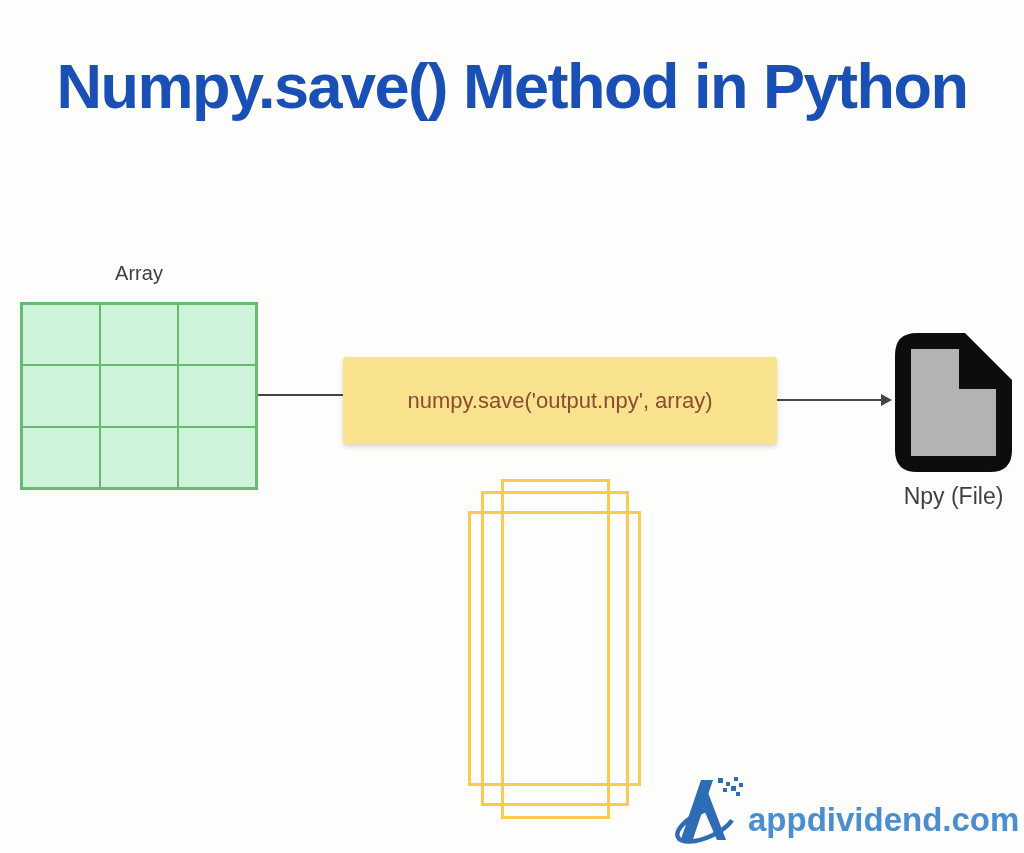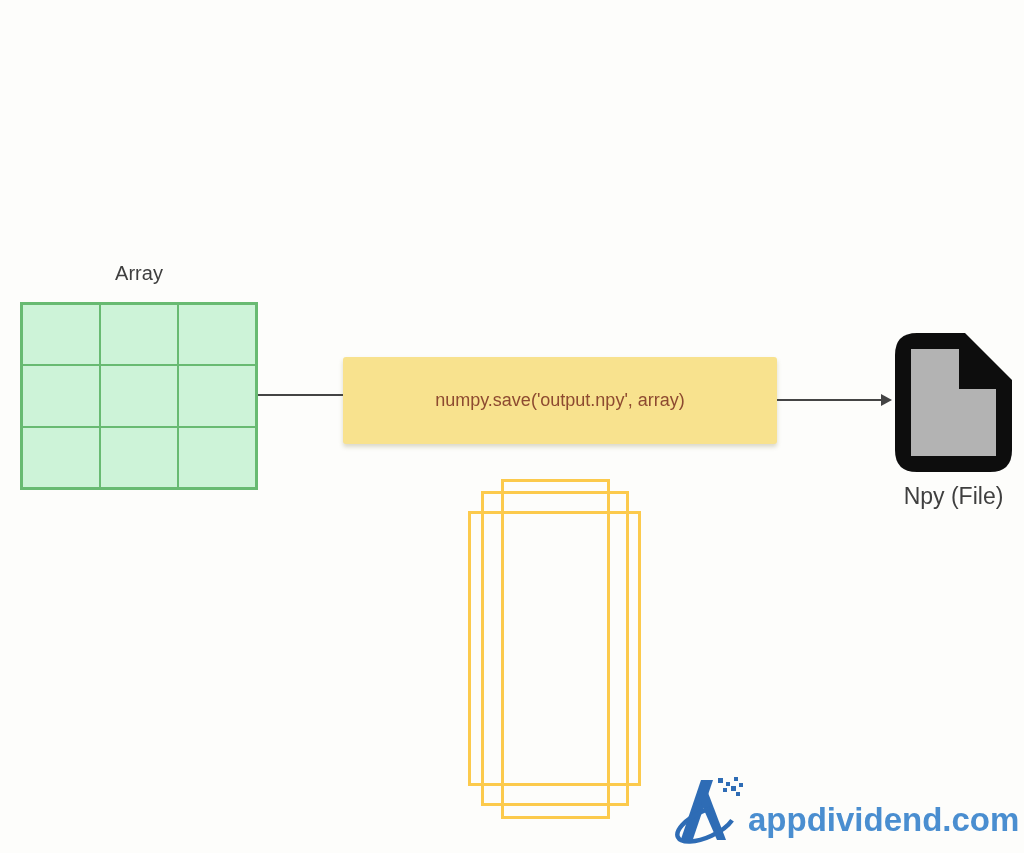--- a/index.html
+++ b/index.html
@@ -22,21 +22,21 @@
     font-size:20px;color:var(--label);}
   .array-grid{position:absolute;left:20px;top:302px;width:238px;height:188px;
     display:grid;border:2px solid var(--grid_border);background:var(--grid_fill);}
   .array-grid .cell{border:1px solid var(--grid_border);background:var(--grid_fill);}
 
   .connector-line{position:absolute;left:258px;top:394px;width:85px;height:2px;background:var(--line);}
 
   .code-box{position:absolute;left:343px;top:357px;width:434px;height:87px;
     background:var(--code_fill);border-radius:3px;box-shadow:0 3px 4px rgba(120,110,60,.25);
     display:flex;align-items:center;justify-content:center;}
-  .code-box span{font-size:18px;color:var(--code_text);white-space:nowrap;}
+  .code-box span{font-size:22px;color:var(--code_text);white-space:nowrap;}
 
   .arrow-line{position:absolute;left:777px;top:399px;width:106px;height:2px;background:var(--line);}
   .arrow-head{position:absolute;left:881px;top:394px;width:0;height:0;
     border-left:11px solid var(--line);border-top:6px solid transparent;border-bottom:6px solid transparent;}
 
   .file-icon{position:absolute;left:895px;top:333px;}
   .file-label{position:absolute;left:875px;top:483px;width:157px;text-align:center;
     font-size:23px;color:var(--label);}
 
   .frame{position:absolute;border:3px solid var(--frame);background:transparent;}
@@ -46,20 +46,21 @@
 
   .brand-mark{position:absolute;left:674px;top:776px;}
   .brand-text{position:absolute;left:748px;top:801px;font-size:33px;font-weight:bold;
     color:var(--brand_text);white-space:nowrap;text-align:right;}
 </style>
 </head>
 <body>
 
 <div class="canvas">
 
+  <h1 class="title">Numpy.save() Method in Python</h1>
 
   <div class="array-label">Array</div>
   <div class="array-grid" style="grid-template-columns: repeat(3, 1fr);">
       <div class="cell"></div>
       <div class="cell"></div>
       <div class="cell"></div>
       <div class="cell"></div>
       <div class="cell"></div>
       <div class="cell"></div>
       <div class="cell"></div>

